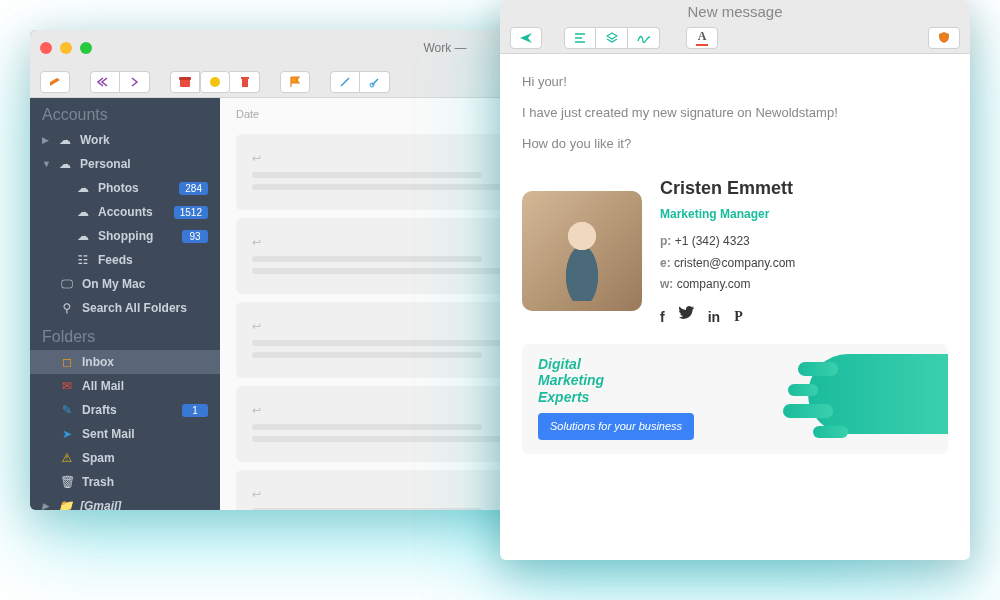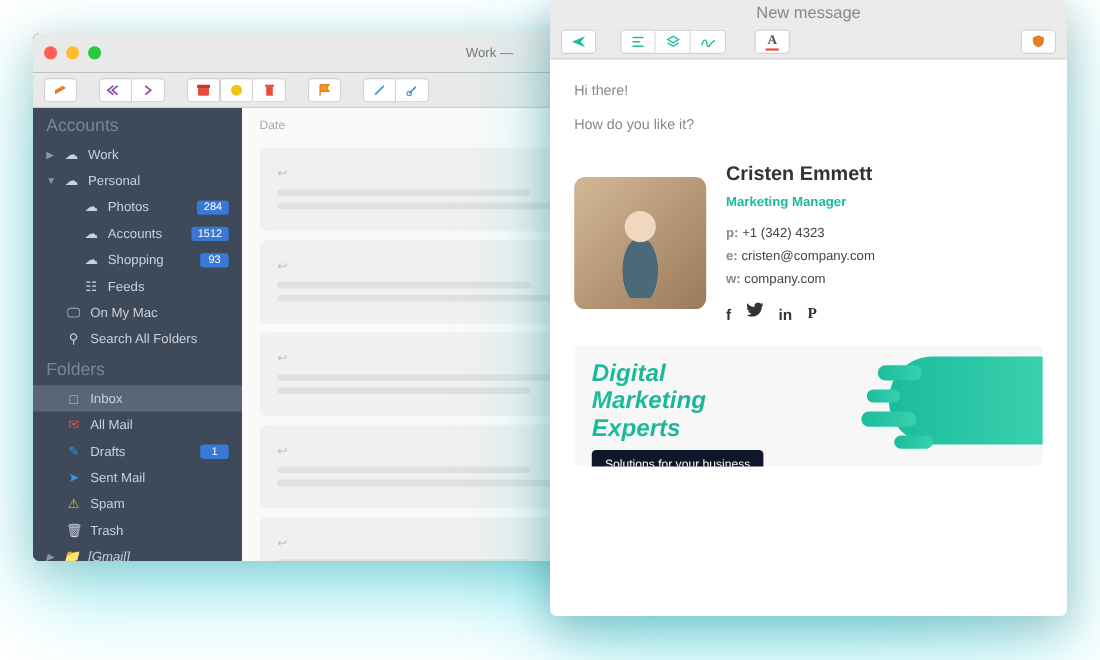--- a/index.html
+++ b/index.html
@@ -1,19 +1,19 @@
 <!DOCTYPE html>
 <html><head>
 <meta charset="utf-8">
 <style>
 * { box-sizing: border-box; margin: 0; padding: 0; }
 body { font-family: -apple-system, BlinkMacSystemFont, "Segoe UI", sans-serif; background: #fff; width: 1000px; height: 600px; position: relative; overflow: hidden; }
 
 
-.mail-window { position: absolute; left: 30px; top: 30px; width: 830px; height: 480px; background: #14532d; border-radius: 6px; box-shadow: 0 30px 80px rgba(0,210,225,.4), 0 10px 40px rgba(0,0,0,.2); overflow: hidden; }
+.mail-window { position: absolute; left: 30px; top: 30px; width: 830px; height: 480px; background: #737373; border-radius: 6px; box-shadow: 0 30px 80px rgba(0,210,225,.4), 0 10px 40px rgba(0,0,0,.2); overflow: hidden; }
 .mail-titlebar { height: 36px; background: #e9e9e9; display: flex; align-items: center; padding: 0 10px; position: relative; }
 .traffic-lights { display: flex; gap: 8px; }
 .tl { width: 12px; height: 12px; border-radius: 50%; }
 .tl.red { background: #ff5f56; }
 .tl.yellow { background: #ffbd2e; }
 .tl.green { background: #27c93f; }
 .title-center { position: absolute; left: 50%; transform: translateX(-50%); font-size: 12px; color: #777; }
 
 .mail-toolbar { height: 32px; background: #e9e9e9; border-bottom: 1px solid #d5d5d5; display: flex; align-items: center; padding: 0 10px; gap: 4px; }
 .tb-btn { background: #fff; border: 1px solid #d0d0d0; border-radius: 4px; height: 22px; min-width: 30px; display: inline-flex; align-items: center; justify-content: center; font-size: 12px; cursor: pointer; }
@@ -22,21 +22,21 @@
 .tb-group .tb-btn:last-child { border-radius: 0 4px 4px 0; border-left: none; }
 .tb-split { width: 12px; }
 
 .mail-body { display: flex; height: calc(100% - 68px); }
 .sidebar { width: 190px; background: #3e4a5a; color: #c9d1da; font-size: 12px; overflow-y: auto; }
 .sb-header { color: #7a8694; font-size: 16px; padding: 8px 12px 4px; }
 .sb-item { display: flex; align-items: center; padding: 5px 12px; gap: 8px; cursor: pointer; position: relative; }
 .sb-item.selected { background: #5a6578; }
 .sb-item .arrow { width: 8px; font-size: 9px; color: #8a96a4; }
 .sb-item .ico { width: 14px; text-align: center; }
-.sb-item .lbl { flex: 1; }
+.sb-item .lbl { flex: 1; font-weight: bold; }
 .sb-item.subitem { padding-left: 30px; }
 .sb-item.subsubitem { padding-left: 46px; }
 .sb-item.italic { font-style: italic; }
 .badge { background: #3a78d6; color: #fff; font-size: 10px; border-radius: 3px; padding: 1px 6px; min-width: 26px; text-align: center; }
 
 .message-area { flex: 1; background: #fafafa; overflow-y: auto; }
 .date-header { color: #aaa; font-size: 11px; padding: 10px 16px 6px; }
 .msg-placeholder { background: #f0f0f0; border-radius: 6px; margin: 8px 16px; padding: 14px 16px; position: relative; }
 .msg-placeholder .arrow { color: #c0c0c0; font-size: 11px; }
 .ph-line { background: #e0e0e0; border-radius: 3px; height: 6px; margin: 6px 0; }
@@ -68,22 +68,22 @@
 .avatar::after { content:""; position:absolute; left:20px; top:10px; width:80px; height:100px; background: radial-gradient(circle at 50% 35%, #f0d8c0 0%, #f0d8c0 18%, transparent 19%), radial-gradient(ellipse at 50% 75%, #4a6a7a 0%, #4a6a7a 28%, transparent 29%); }
 .sig-info { flex: 1; font-size: 12px; color: #333; }
 .sig-name { font-size: 18px; font-weight: 700; color: #333; margin-bottom: 2px; }
 .sig-title { color: #1abc9c; font-size: 12px; font-weight: 600; margin-bottom: 8px; }
 .sig-line { margin: 2px 0; color: #444; }
 .sig-line b { color: #888; font-weight: 600; }
 .socials { display: flex; gap: 14px; margin-top: 12px; font-size: 14px; color: #333; }
 .socials span { cursor: pointer; font-weight: 700; }
 
 .sig-banner { margin-top: 16px; position: relative; height: 110px; border-radius: 6px; overflow: hidden; background: #f7f7f7; padding: 12px 16px; }
-.banner-text { font-size: 22px; font-weight: 800; line-height: 1.15; background: linear-gradient(90deg,#1abc9c,#16a085); -webkit-background-clip: text; background-clip: text; color: transparent; font-style: italic; }
-.banner-btn { display: inline-block; margin-top: 8px; background: #0f172a; color: #fff; font-size: 11px; padding: 5px 12px; border-radius: 4px; }
+.banner-text { font-size: 14px; font-weight: 800; line-height: 1.15; background: linear-gradient(90deg,#1abc9c,#16a085); -webkit-background-clip: text; background-clip: text; color: transparent; font-style: italic; }
+.banner-btn { display: inline-block; margin-top: 8px; background: #3b82f6; color: #fff; font-size: 11px; padding: 5px 12px; border-radius: 4px; font-style: italic; }
 .banner-shape { position: absolute; right: 0; top: 0; width: 200px; height: 100%; }
 .shape-blob { position: absolute; background: linear-gradient(90deg,#1abc9c,#3ad0ae); border-radius: 8px; }
 
 svg { display: block; }
 </style>
 </head>
 <body>
 
 <div class="mail-window">
   <div class="mail-titlebar">
@@ -291,21 +291,22 @@
         <span style="font-family:serif;font-weight:700;color:#555;border-bottom:2px solid #e74c3c;padding:0 2px">A</span>
       </button>
     <div class="spacer"></div>
     <button class="ct-btn ct-single">
         <svg width="12" height="13">
           <path d="M6 1l5 2v3c0 3-2 5-5 6-3-1-5-3-5-6V3z" fill="#e67e22"></path>
         </svg>
       </button>
   </div>
   <div class="compose-body">
-    <p>Hi there!</p>
+    <p>Hi your!</p>
+    <p>I have just created my new signature on Newoldstamp!</p>
     <p>How do you like it?</p>
 
     <div class="signature">
       <div class="sig-top">
         <div class="avatar"></div>
         <div class="sig-info">
           <div class="sig-name">Cristen Emmett</div>
           <div class="sig-title">Marketing Manager</div>
           <div class="sig-line"><b>p:</b> <span>+1 (342) 4323</span></div>
           <div class="sig-line"><b>e:</b> <span>cristen@company.com</span></div>

